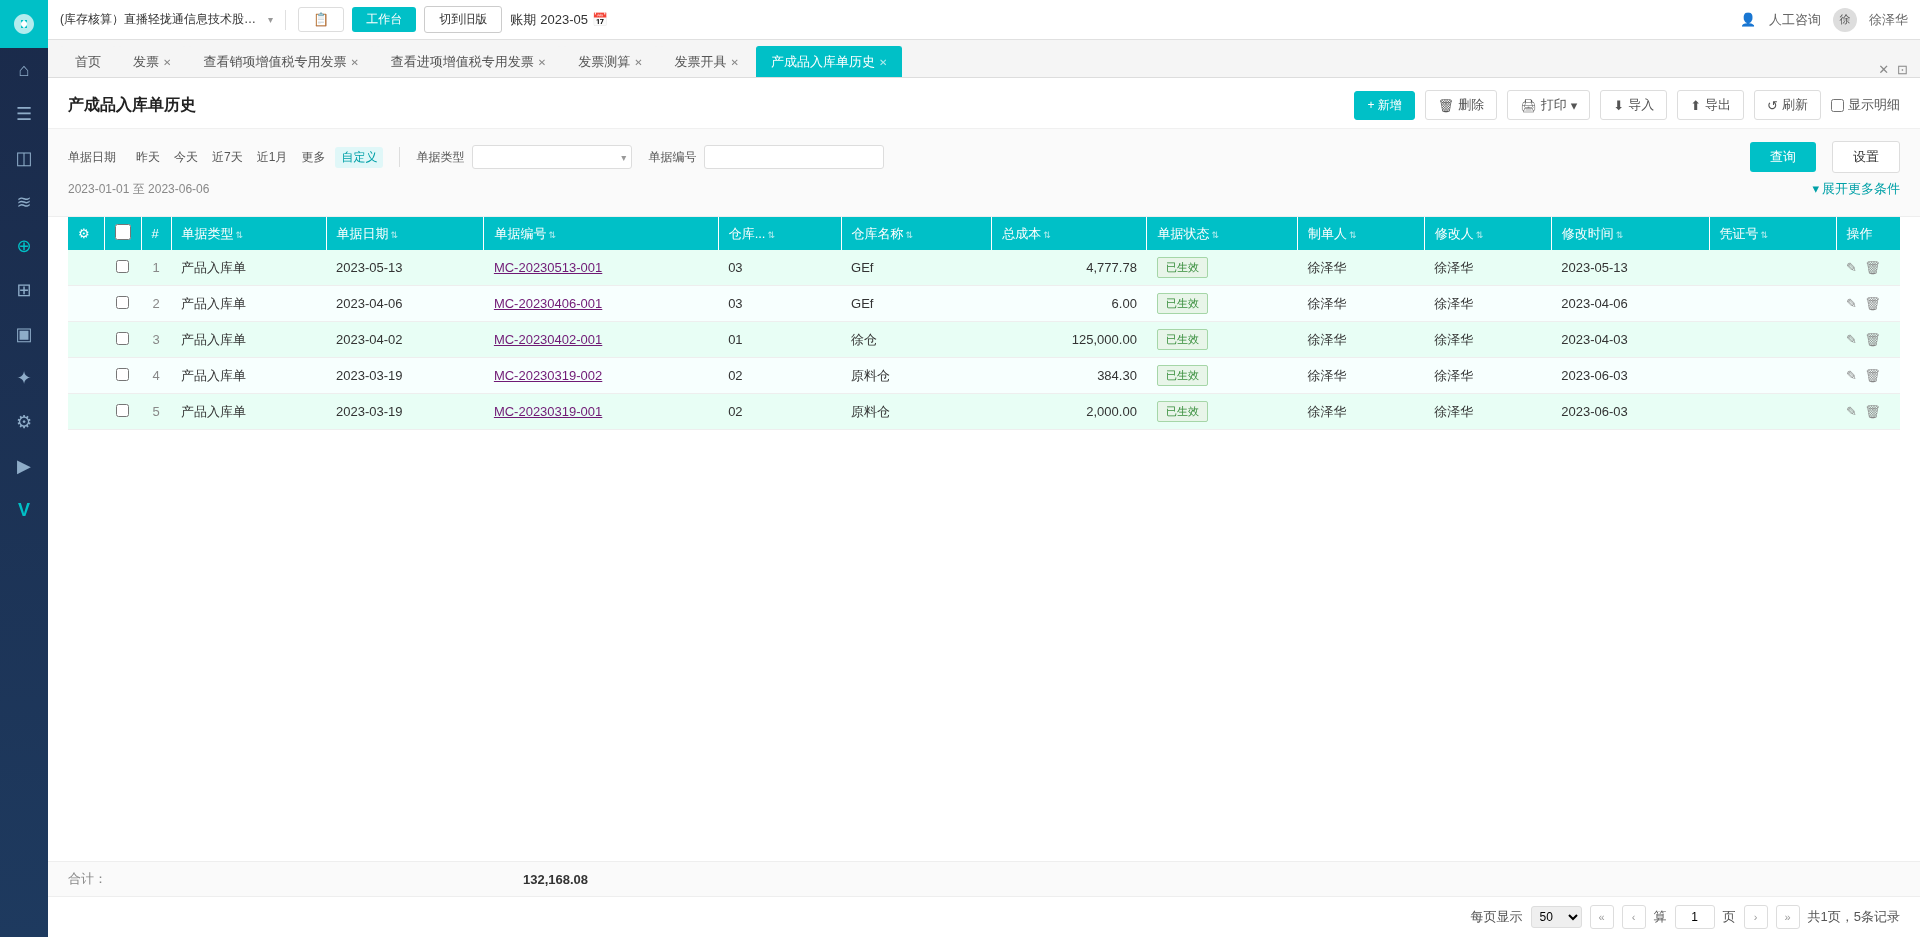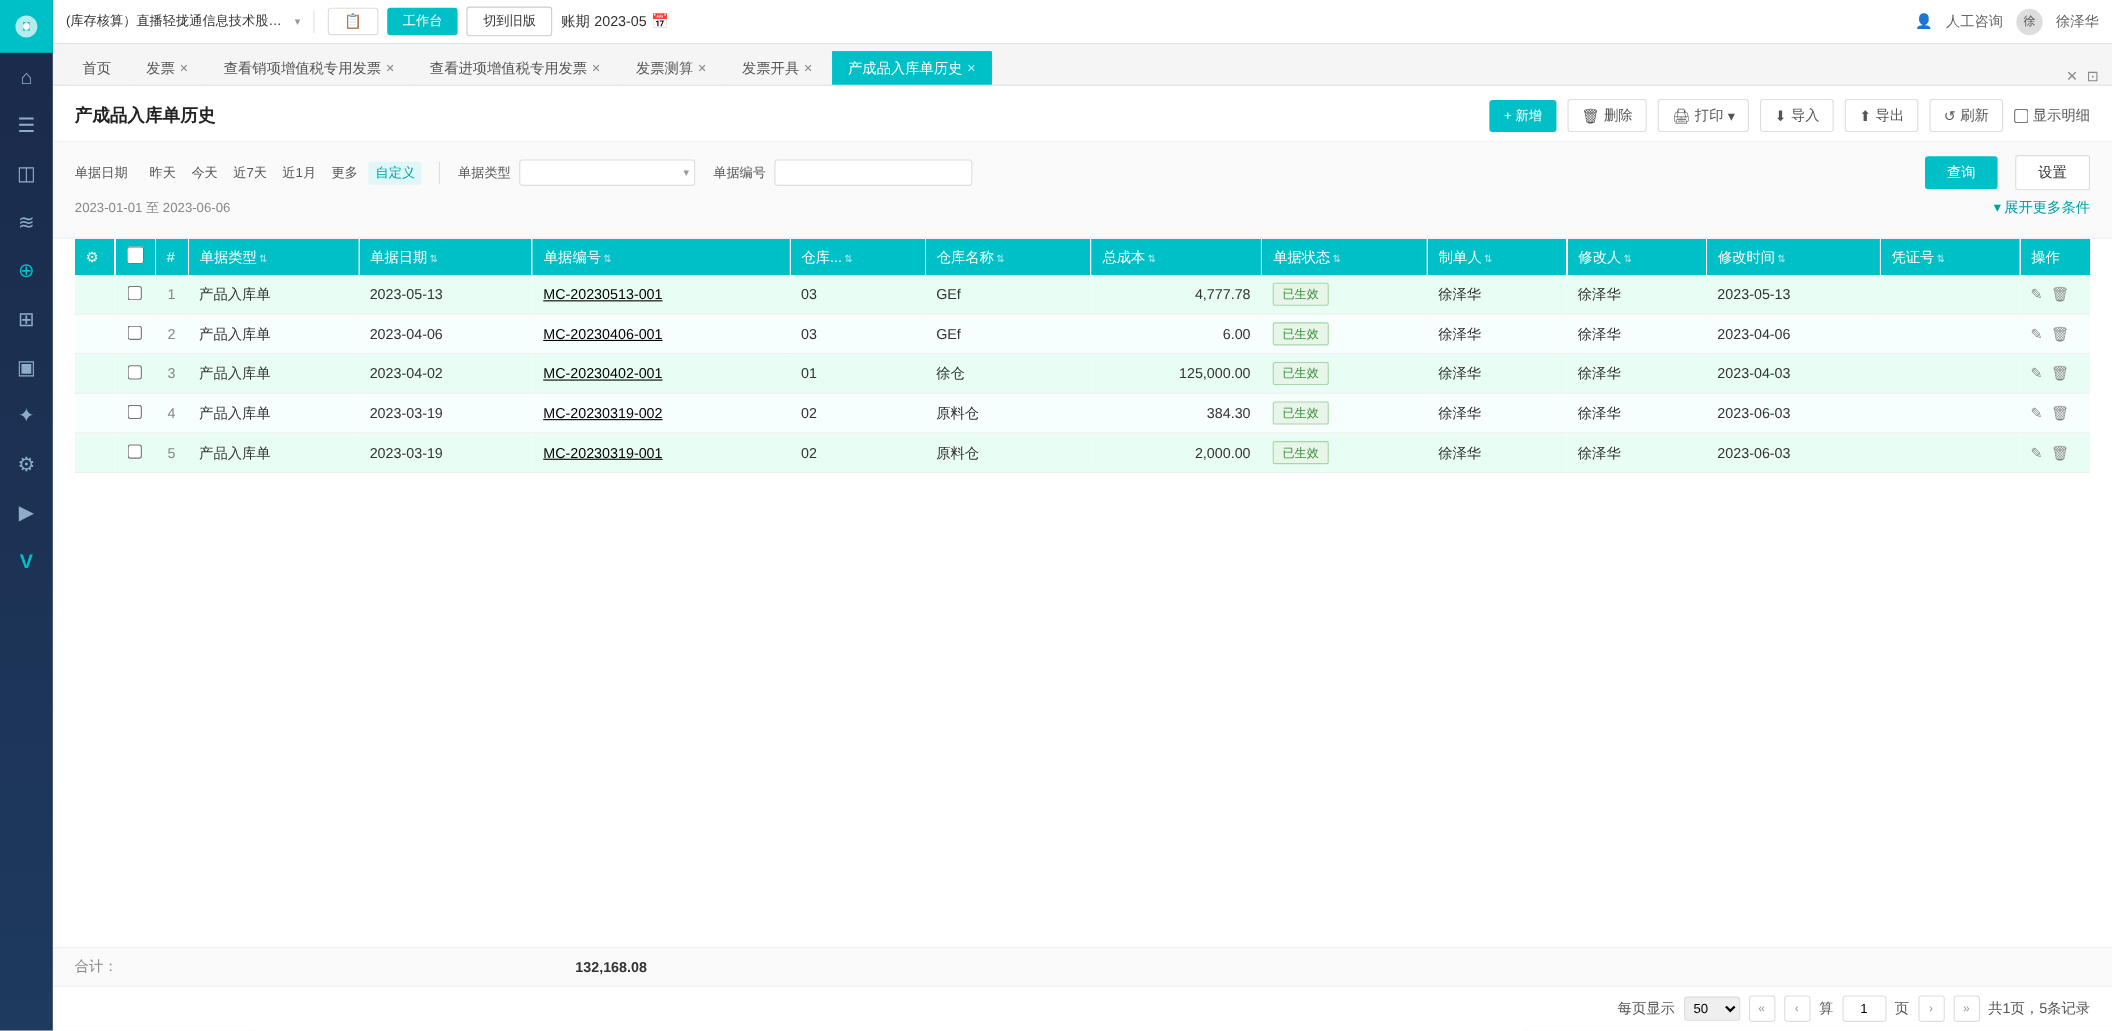--- a/index.html
+++ b/index.html
@@ -246,21 +246,21 @@
       font-weight: normal;
       border-right: 1px solid rgba(255,255,255,0.2);
       position: relative;
     }
     thead th:last-child { border-right: none; }
     tbody tr { border-bottom: 1px solid #eee; }
     tbody tr:nth-child(odd) { background: #fff; }
     tbody tr:nth-child(even) { background: #f7fffe; }
     tbody tr.highlighted { background: #e8fef5; }
     tbody td { padding: 7px 10px; color: #333; white-space: nowrap; }
-    .link-text { color: #000000; cursor: pointer; text-decoration: underline; }
+    .link-text { color: #701a75; cursor: pointer; text-decoration: underline; }
     .status-badge {
       display: inline-block;
       padding: 2px 8px;
       border-radius: 2px;
       font-size: 11px;
     }
     .status-active { background: #e8f5e9; color: #388e3c; border: 1px solid #a5d6a7; }
     .checkbox-cell { width: 30px; text-align: center; }
     .num-cell { width: 30px; text-align: center; color: #888; }
     .sort-icon { font-size: 9px; opacity: 0.7; margin-left: 2px; }

